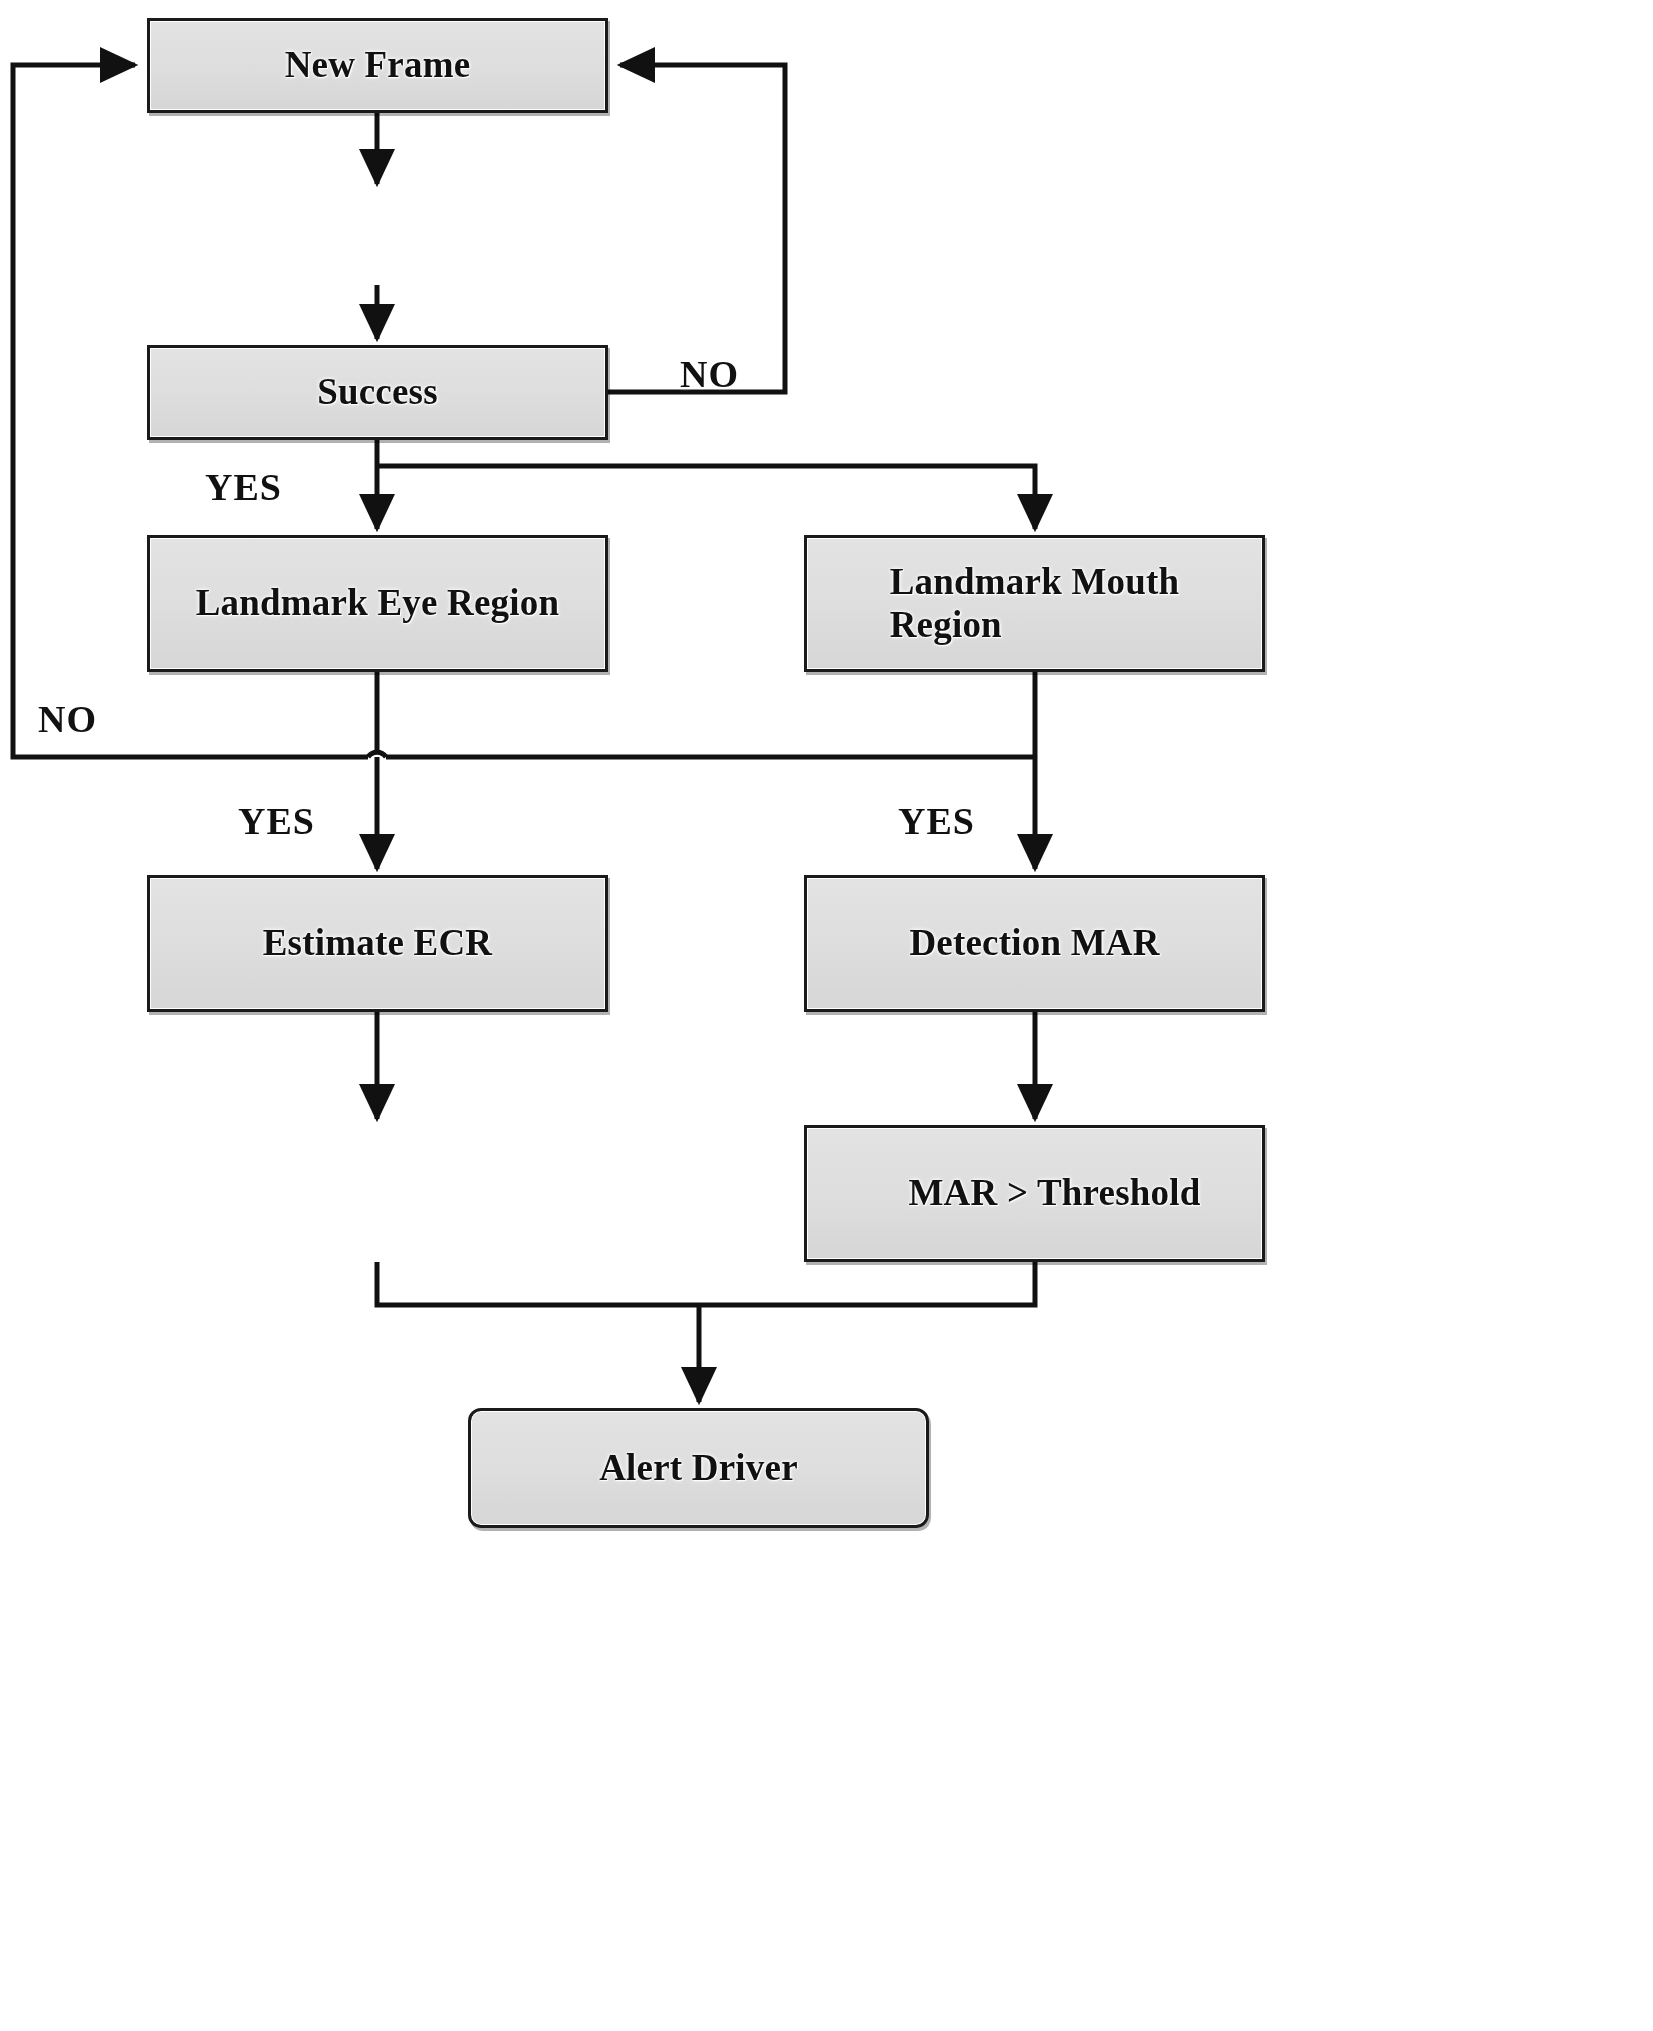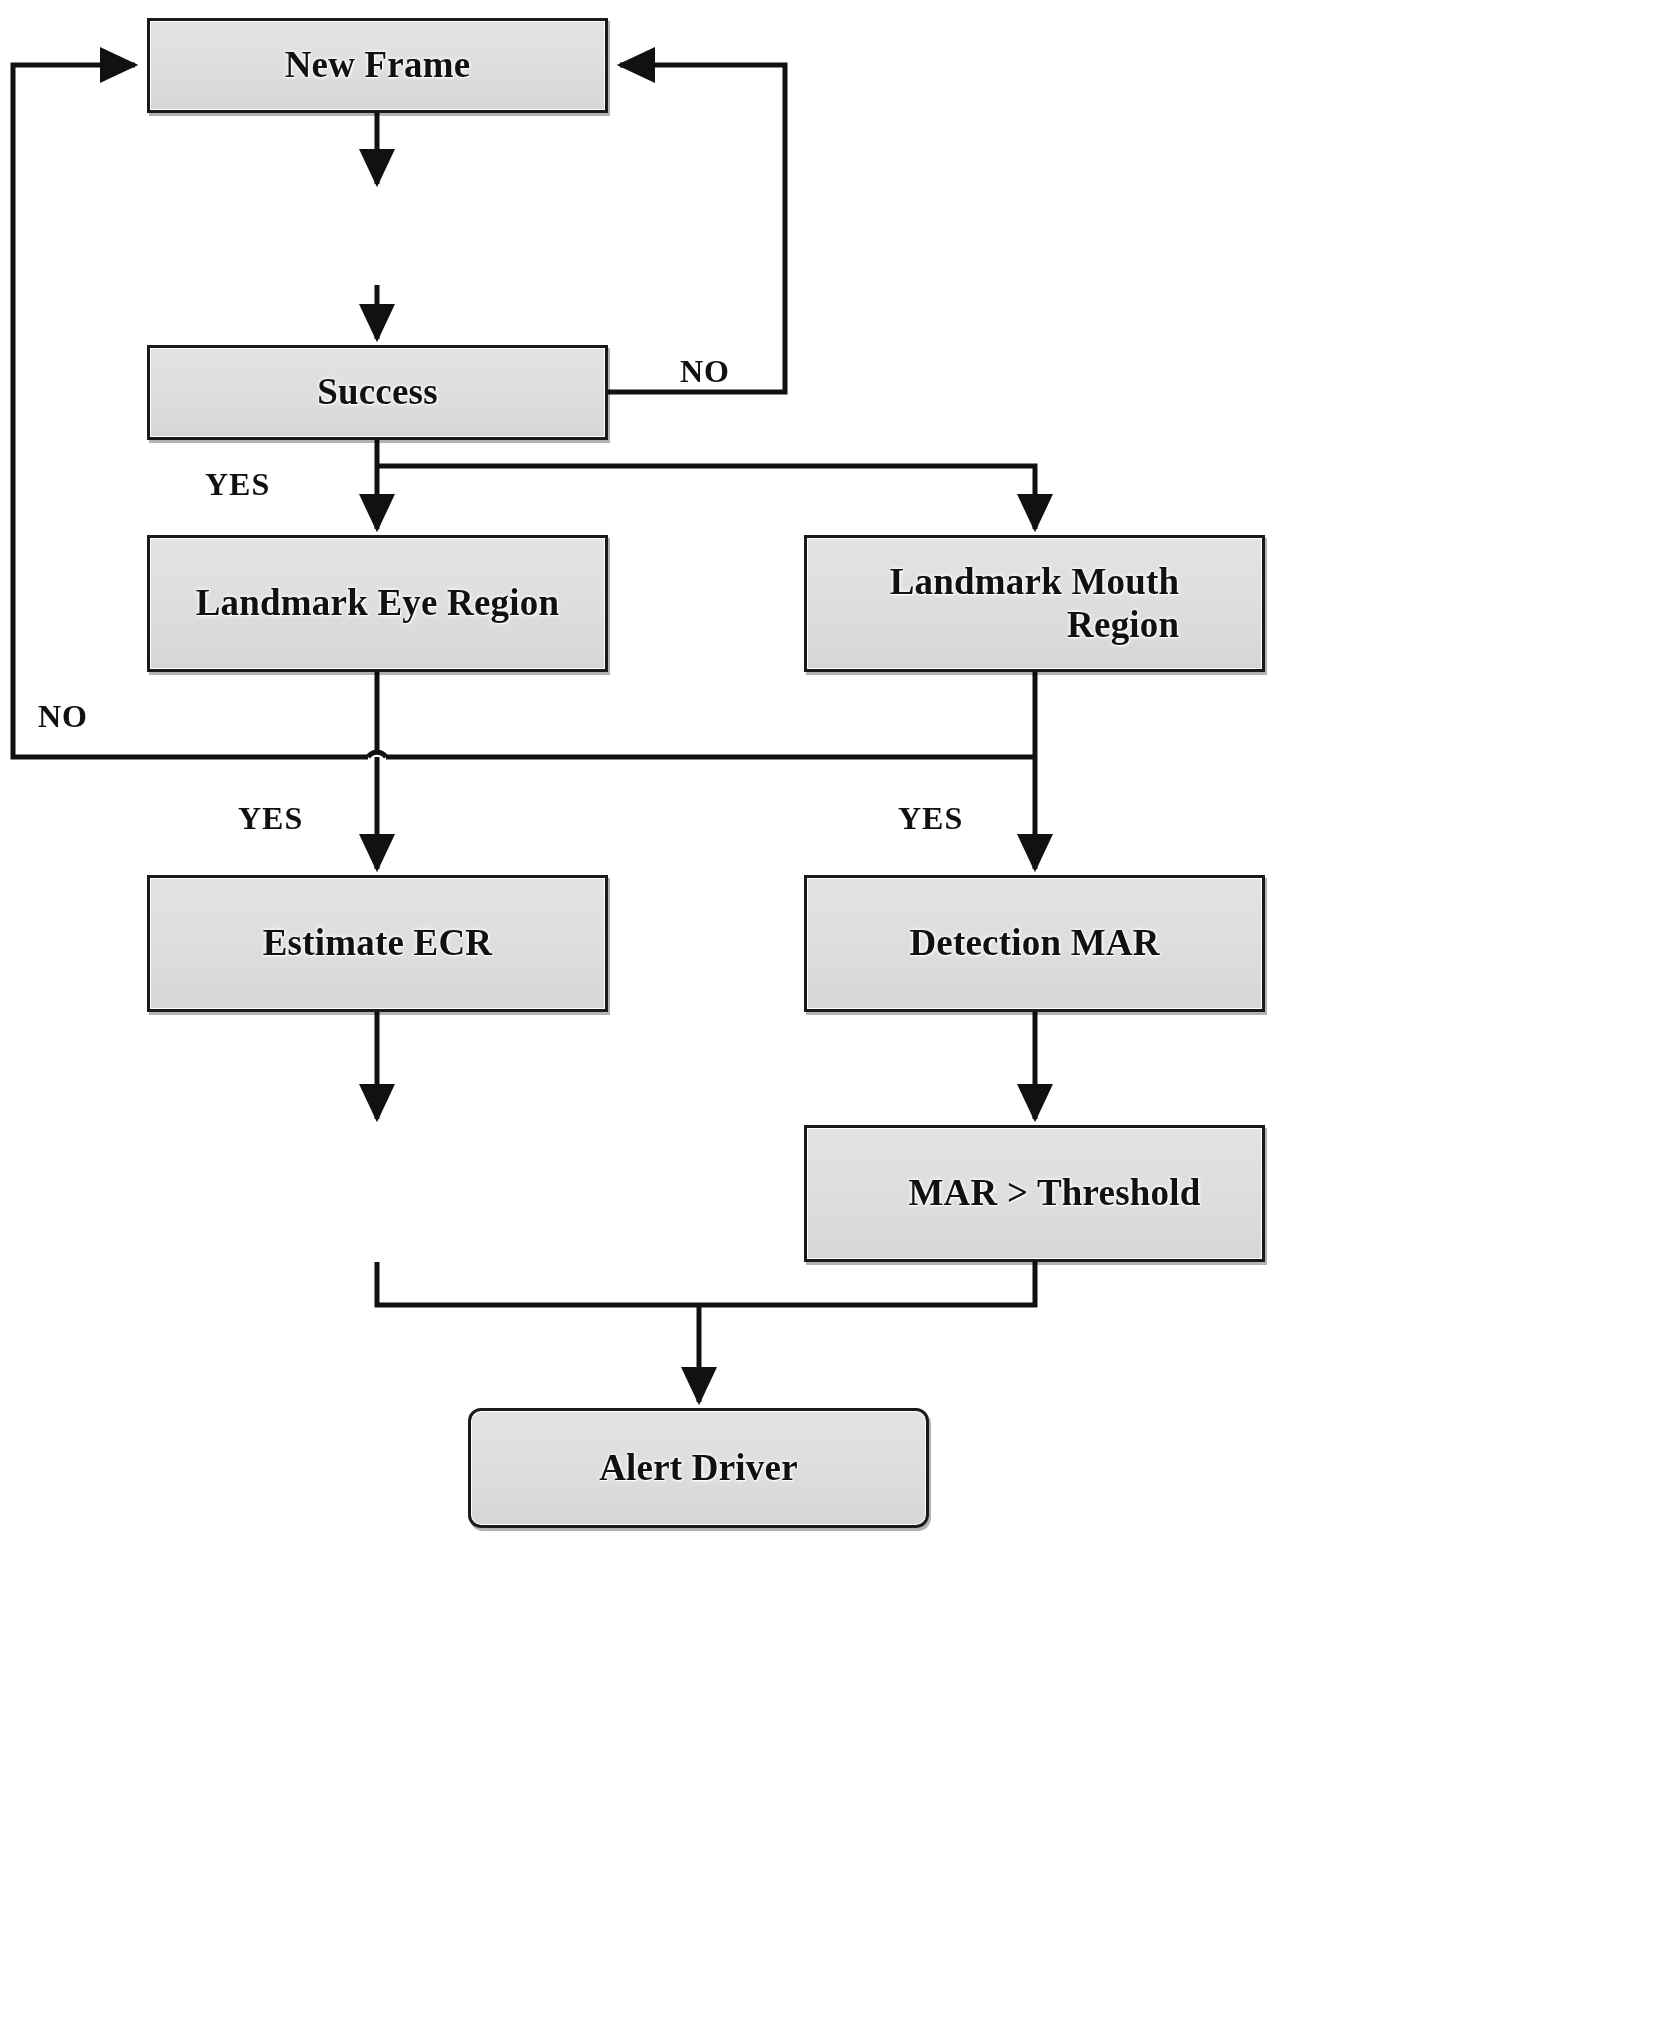--- a/index.html
+++ b/index.html
@@ -25,38 +25,38 @@
   }
   .node {
     position: absolute;
     box-sizing: border-box;
     background: linear-gradient(to bottom, #e3e3e3 0%, #dddddd 55%, #d6d6d6 100%);
     border: 3px solid #1a1a1a;
     box-shadow: 0 0 0 1px #ffffff inset, 2px 3px 0 0 rgba(0,0,0,0.30);
     display: flex;
     align-items: center;
     justify-content: center;
-    text-align: right;
+    text-align: left;
     color: #111111;
     font-weight: bold;
     font-size: 37px;
     line-height: 1.16;
     letter-spacing: 0.2px;
     text-shadow: 0 0 5px #ffffff, 0 0 3px #ffffff, 1px 1px 0 rgba(255,255,255,0.9);
     z-index: 3;
   }
   .node .label {
     padding: 0 10px;
     white-space: pre-line;
   }
   .edge-label {
     position: absolute;
     color: #111111;
     font-weight: bold;
-    font-size: 32px;
+    font-size: 38px;
     line-height: 1;
     letter-spacing: 1px;
     text-shadow: 0 0 4px #ffffff, 0 0 2px #ffffff;
     z-index: 4;
     white-space: nowrap;
   }
 </style>
 </head>
 <body>
 

